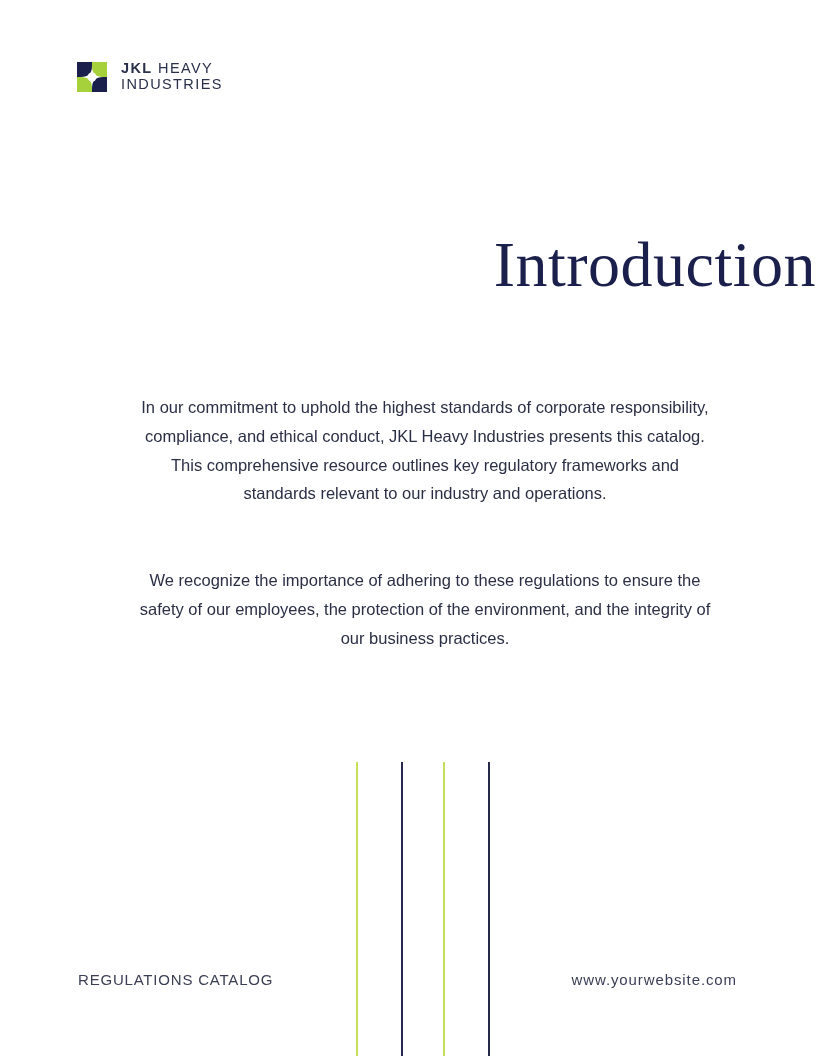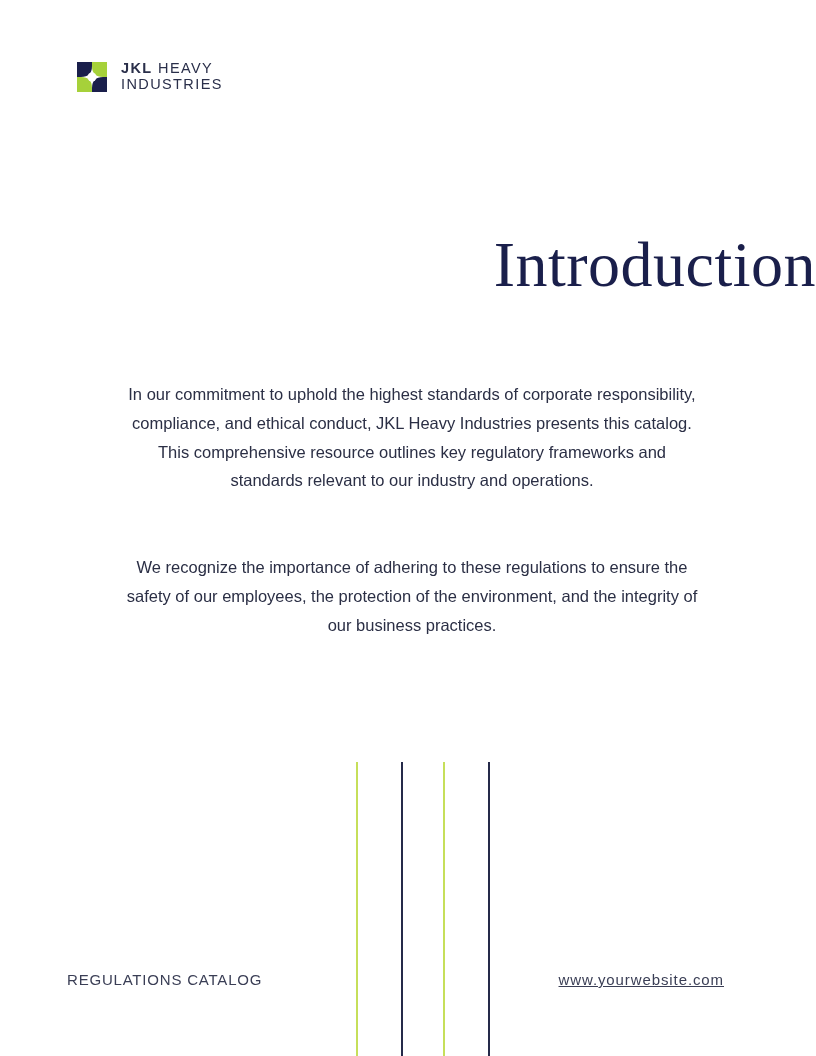--- a/index.html
+++ b/index.html
@@ -54,50 +54,49 @@
     }
 
     .body-text {
       position: absolute;
       left: 118px;
       width: 580px;
       text-align: center;
       font-size: 16.5px;
       line-height: 28.8px;
       color: #2b2f45;
-      margin: 4px;
+      margin: 17px;
     }
     .p1 { top: 376px; }
     .p2 { top: 549px; }
 
     .deco-line {
       position: absolute;
       top: 762px;
       bottom: 0;
       width: 2px;
     }
     .lime { background: #c6df5a; }
     .navy { background: #252a4a; }
 
     .footer-left {
       position: absolute;
-      left: 67px;
+      left: 78px;
       top: 971px;
       font-size: 15px;
       letter-spacing: 0.8px;
       color: #3a3e55;
     }
     .footer-right {
       position: absolute;
-      right: 92px;
+      right: 79px;
       top: 971px;
       font-size: 15px;
       letter-spacing: 0.9px;
       color: #3a3e55;
-      text-decoration: underline;
     }
   </style>
 </head>
 <body>
 
 <div class="logo">
   <svg class="logo-mark" viewBox="0 0 30 30">
     <rect x="0" y="0" width="15" height="15" fill="#1a1f4b"></rect>
     <rect x="15" y="0" width="15" height="15" fill="#a6d13a"></rect>
     <rect x="0" y="15" width="15" height="15" fill="#a6d13a"></rect>

